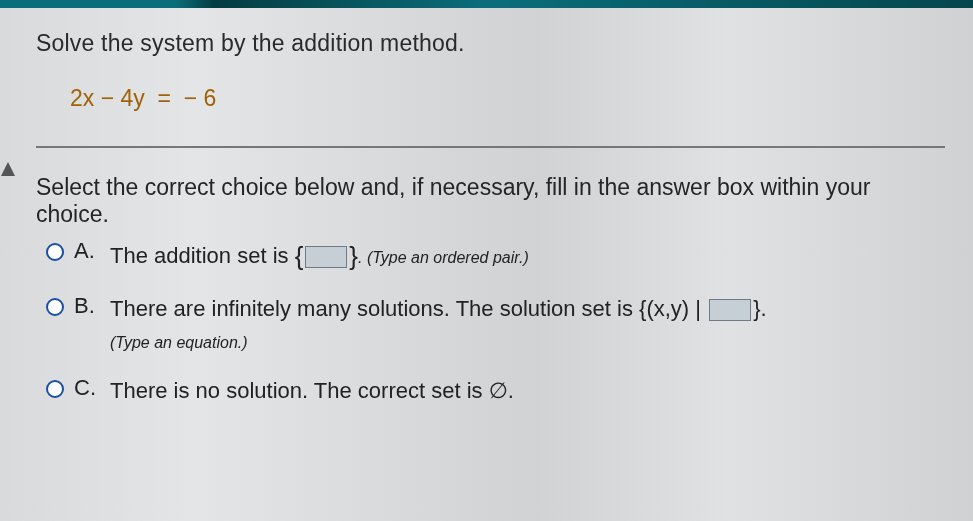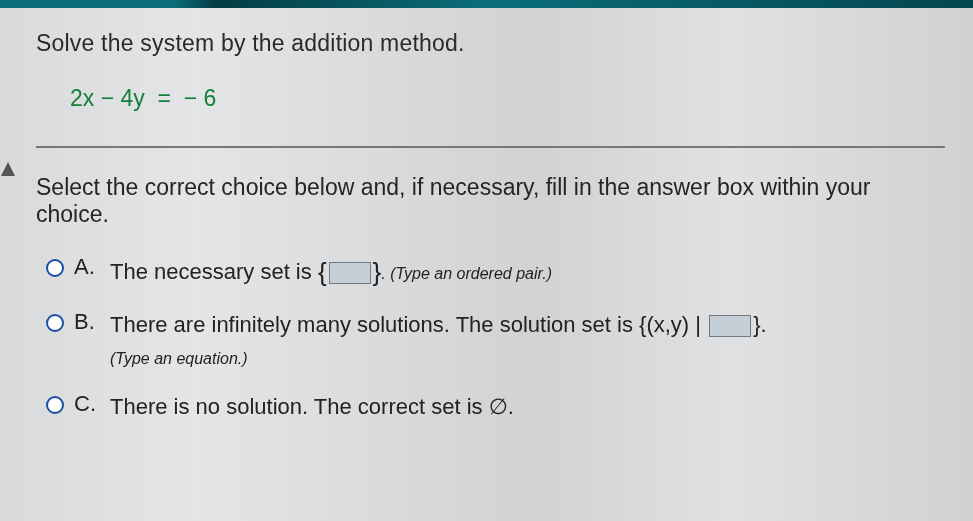--- a/index.html
+++ b/index.html
@@ -21,33 +21,33 @@
   .prompt {
     font-size: 23px;
     color: #2a2a2a;
     margin-bottom: 24px;
     letter-spacing: 0.2px;
   }
   .equations {
     margin-left: 34px;
     font-size: 23px;
     line-height: 1.5;
-    color: #15803d;
+    color: #a16207;
     margin-bottom: 30px;
   }
   .eqline { white-space: pre; }
   .hr {
     border: none;
     border-top: 2px solid #777;
     margin: 18px 0 26px 0;
   }
   .instruction {
     font-size: 23px;
     color: #252525;
-    margin-bottom: 26px;
+    margin-bottom: 10px;
   }
   .choices { margin-left: 10px; }
   .choice {
     display: flex;
     align-items: flex-start;
     gap: 10px;
     margin-bottom: 18px;
     font-size: 22px;
     color: #222;
   }
@@ -108,21 +108,21 @@
   <hr class="hr">
 
   <div class="instruction">Select the correct choice below and, if necessary, fill in the answer box within your choice.</div>
 
   <div class="choices">
 
     <div class="choice">
       <span class="radio"></span>
       <span class="letter">A.</span>
       <span class="choice-body">
-        <span>The necessary set is </span><span class="brace">{</span><span class="ans-box"></span><span class="brace">}</span><span class="hint">. (Type an ordered pair.)</span>
+        <span>The addition set is </span><span class="brace">{</span><span class="ans-box"></span><span class="brace">}</span><span class="hint">. (Type an ordered pair.)</span>
       </span>
     </div>
 
     <div class="choice">
       <span class="radio"></span>
       <span class="letter">B.</span>
       <span class="choice-body">
         <span>There are infinitely many solutions. The solution set is </span><span>{(x,y) | </span><span class="ans-box"></span><span>}</span><span>.</span><br>
         <span class="hint">(Type an equation.)</span>
       </span>

